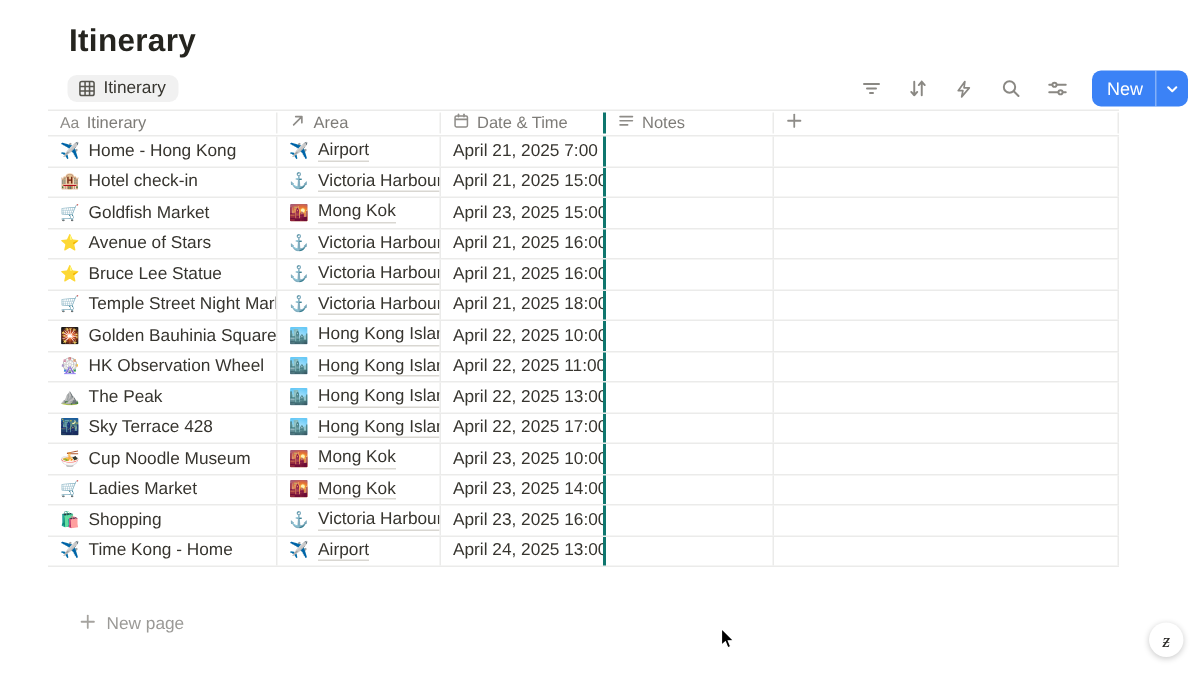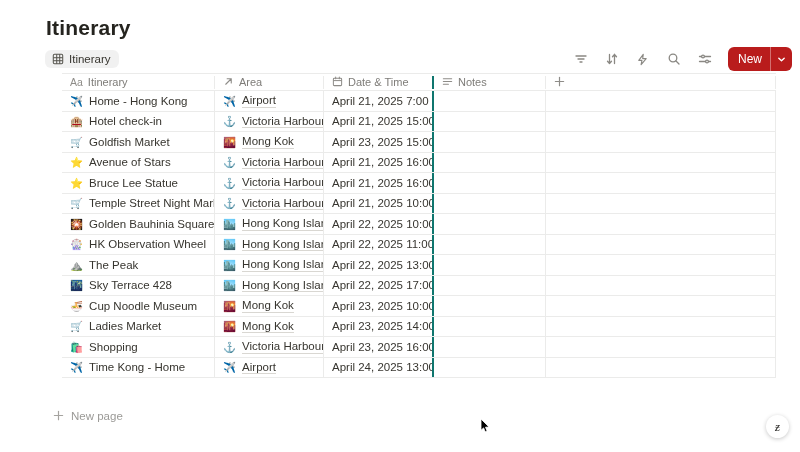--- a/index.html
+++ b/index.html
@@ -37,21 +37,21 @@
     border-radius:6px; overflow:hidden; cursor:pointer;
     font-size:12px; font-weight:500; color:#fff; height:24px;
   }
   .new-btn .main { display:flex; align-items:center; padding:0 8px 0 10px; }
   .new-btn .split {
     display:flex; align-items:center; padding:0 6px;
     border-left:1px solid rgba(255,255,255,0.37);
   }
   
   .db-table {
-    position:absolute; left:62px; top:73px; width:714px;
+    position:absolute; left:32px; top:73px; width:714px;
     font-size:11.5px;
   }
   .t-row { display:flex; border-bottom:1px solid #ebebea; }
   .t-head {
     height:18px; border-top:1px solid #ebebea; color:#7e7c78;
     align-items:center; font-size:11px;
   }
   .cell { display:flex; align-items:center; padding:0 6px 0 8px; overflow:hidden; white-space:nowrap; }
   .c-name  { width:152px; }
   .c-area  { width:109px; border-left:1px solid #ebebea; }
@@ -129,21 +129,21 @@
       </svg>
     </div>
     <div class="tb-icon">
       <svg width="14" height="14" viewBox="0 0 14 14" fill="none" stroke="#8a8883" stroke-width="1.3" stroke-linecap="round">
         <line x1="1.5" y1="4.5" x2="12.5" y2="4.5"></line>
           <circle cx="5" cy="4.5" r="1.4" fill="#fff"></circle>
         <line x1="1.5" y1="9.5" x2="12.5" y2="9.5"></line>
           <circle cx="9" cy="9.5" r="1.4" fill="#fff"></circle>
       </svg>
     </div>
-    <div class="new-btn" style="background:#b91c1c;justify-content:flex-end;">
+    <div class="new-btn" style="background:#3b82f6;justify-content:flex-end;">
       <span class="main">New</span>
       <span class="split">
         <svg width="9" height="9" viewBox="0 0 10 10" fill="none" stroke="#fff" stroke-width="1.5" stroke-linecap="round" stroke-linejoin="round">
           <path d="M2 3.5L5 6.5L8 3.5"></path>
         </svg>
       </span>
     </div>
   </div>
 </div>
 
@@ -287,21 +287,21 @@
       <span class="row-emoji">🛒</span>
       <span class="row-name">Temple Street Night Market</span>
     </div>
     <div class="cell c-area">
       <span class="area-chip">
         <span class="row-emoji">⚓</span>
         <span class="area-text">Victoria Harbour</span>
       </span>
     </div>
     <div class="cell c-date">
-      <span class="date-text">April 21, 2025 10:00</span>
+      <span class="date-text">April 21, 2025 18:00</span>
     </div>
     <div class="cell c-notes"></div>
     <div class="cell c-add"></div>
   </div>
 
   <div class="t-row data-row">
     <div class="cell c-name">
       <span class="row-emoji">🎇</span>
       <span class="row-name">Golden Bauhinia Square</span>
     </div>

